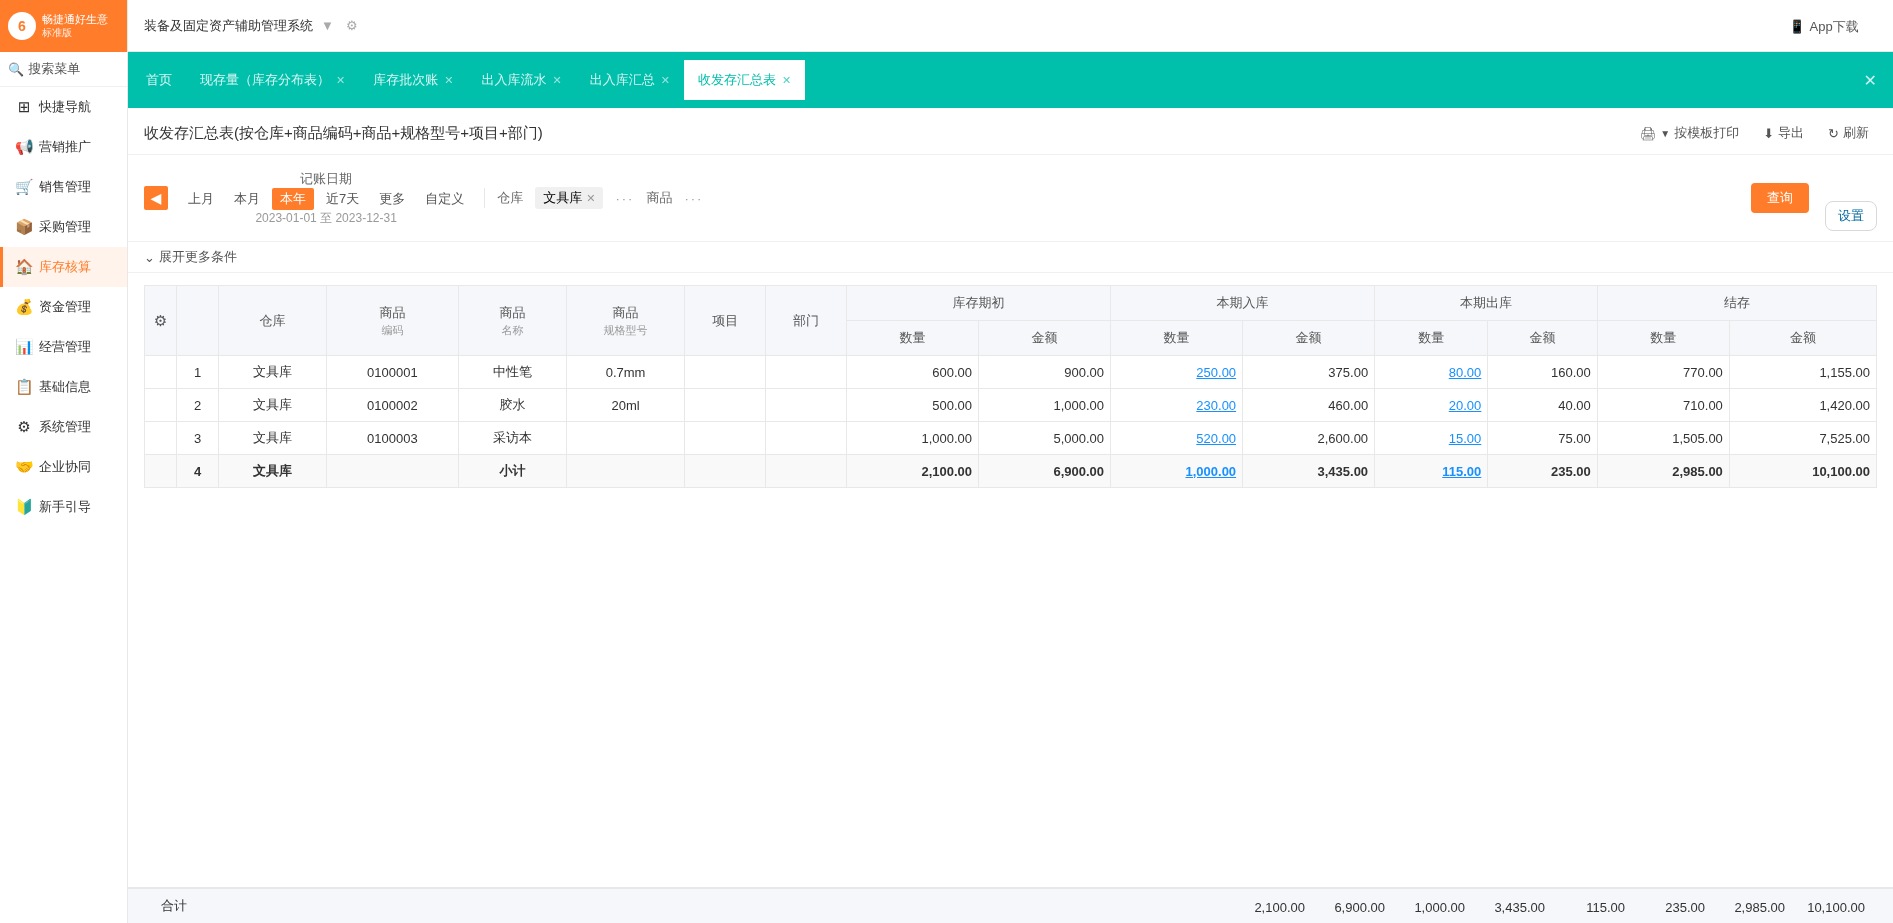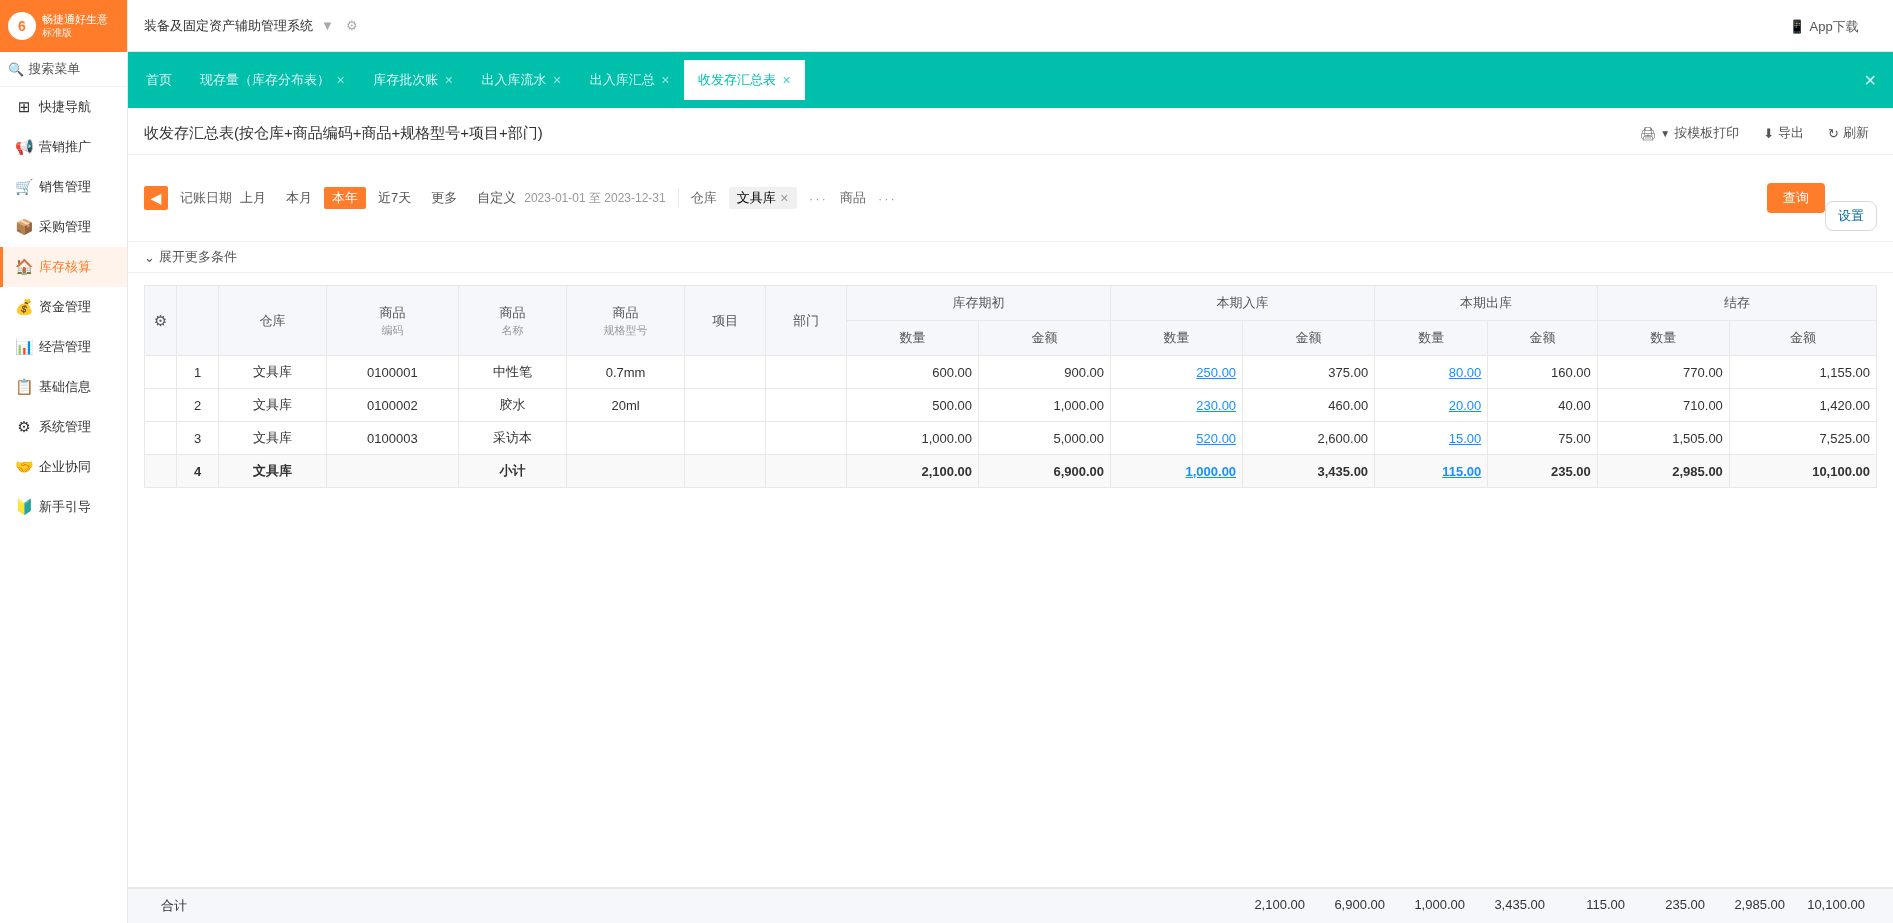--- a/index.html
+++ b/index.html
@@ -201,21 +201,21 @@
       background: #ff7c2a;
       color: #fff;
       border: none;
       border-radius: 2px;
       cursor: pointer;
       font-size: 14px;
       display: flex;
       align-items: center;
       justify-content: center;
     }
-    .filter-section { display: flex; align-items: center; gap: 0; flex-wrap: wrap; }
+    .filter-section { display: flex; align-items: center; gap: 0; flex-wrap: wrap; flex-direction: column; }
     .filter-label { color: #666; font-size: 13px; }
     .date-options { display: flex; align-items: center; gap: 4px; }
     .date-opt {
       padding: 2px 8px;
       cursor: pointer;
       color: #555;
       border-radius: 2px;
       font-size: 13px;
     }
     .date-opt.active {
@@ -230,21 +230,21 @@
       align-items: center;
       gap: 4px;
       background: #f0f0f0;
       border-radius: 3px;
       padding: 2px 8px;
       font-size: 13px;
     }
     .tag-close { cursor: pointer; color: #999; font-size: 11px; }
     .more-dots { color: #999; cursor: pointer; letter-spacing: 2px; }
     .goods-label { color: #666; font-size: 13px; }
-    .right-actions { margin-left: auto; display: flex; gap: 0; align-items: center; }
+    .right-actions { margin-left: auto; display: flex; gap: 16px; align-items: center; }
     .query-btn {
       background: #ff7c2a;
       color: #fff;
       border: none;
       border-radius: 4px;
       padding: 6px 16px;
       cursor: pointer;
       font-size: 13px;
     }
     .settings-btn {
@@ -306,21 +306,21 @@
     .settings-col { width: 32px; }
     .settings-icon { color: #555; cursor: pointer; font-size: 15px; }
     .th-group { text-align: center; }
 
     
     .table-footer {
       background: #f5f7fa;
       border-top: 2px solid #e8e8e8;
       padding: 8px 16px;
       display: flex;
-      align-items: flex-start;
+      align-items: flex-end;
     }
     .footer-label { color: #333; font-weight: 500; width: 60px; text-align: center; }
     .footer-values { display: flex; gap: 0; flex: 1; justify-content: flex-end; }
     .footer-val { min-width: 80px; text-align: right; padding-right: 12px; color: #333; font-weight: 500; font-size: 13px; }
   </style>
 </head>
 <body>
 
 <div class="sidebar">
   <div class="sidebar-logo">

